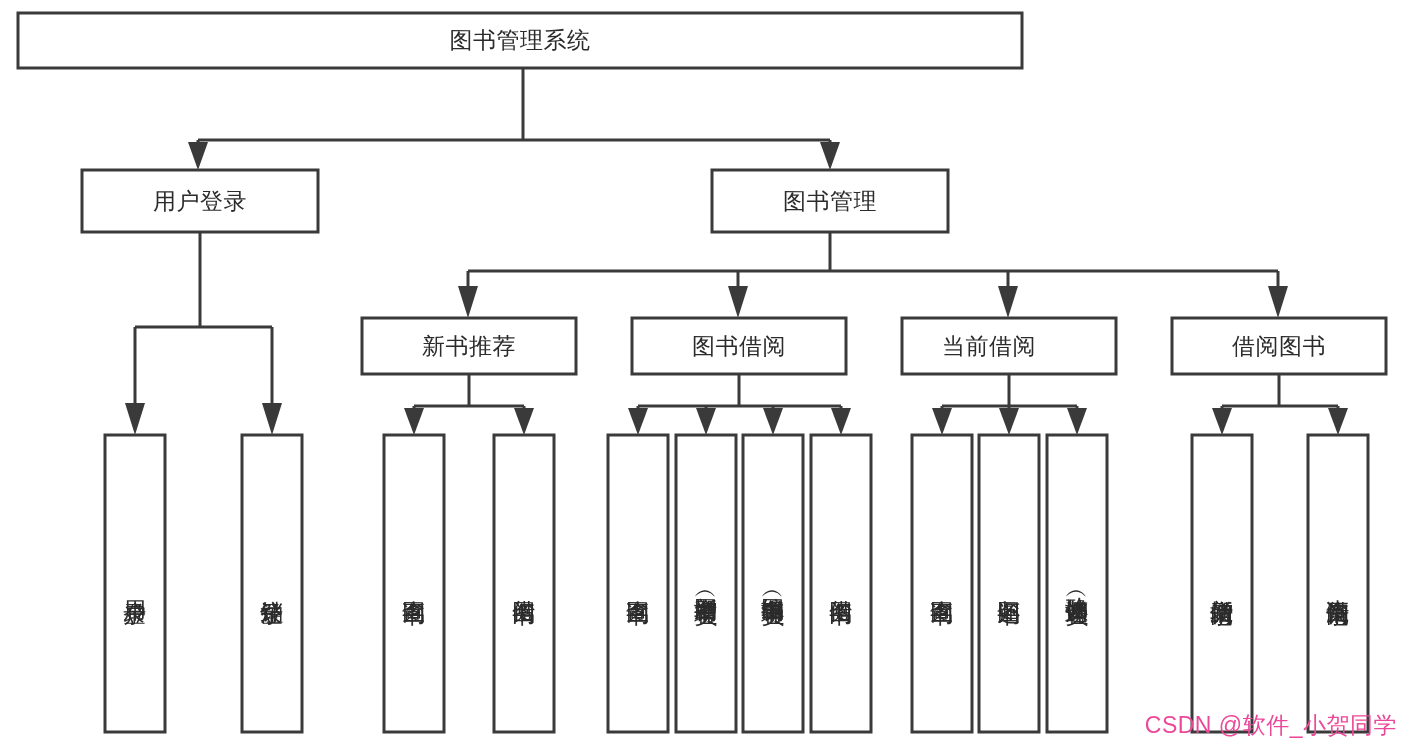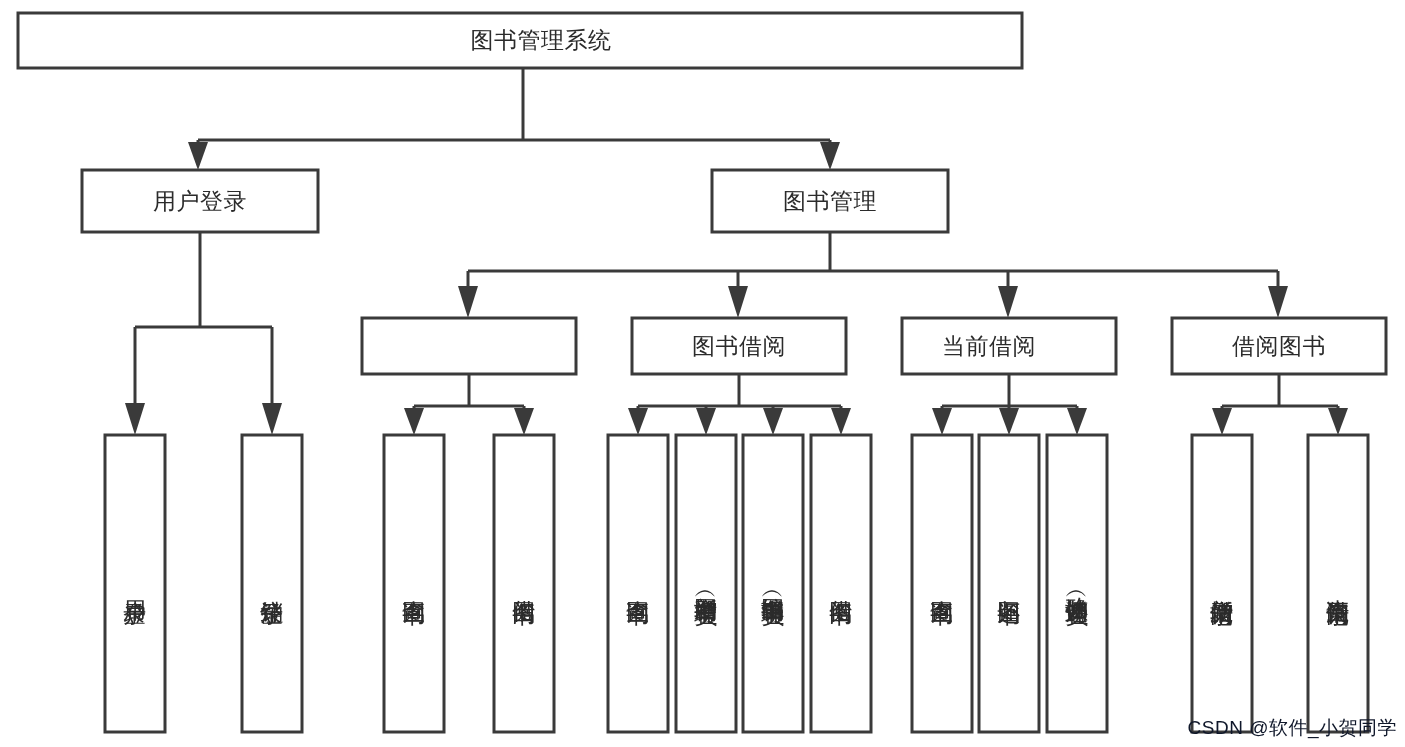--- a/index.html
+++ b/index.html
@@ -62,22 +62,22 @@
     text-align: center;
     writing-mode: vertical-rl;
     text-orientation: upright;
     letter-spacing: 1px;
     pointer-events: none;
   }
   .watermark {
     position: absolute;
     right: 8px;
     bottom: 6px;
-    color: #0f172a;
-    font-size: 19px;
+    color: #ec4899;
+    font-size: 23px;
     white-space: nowrap;
     letter-spacing: 0.5px;
   }
 </style>
 </head>
 <body>
 
 <div id="diagram-root">
 
   <svg class="diagram-canvas" viewBox="0 0 1405 747">
@@ -165,25 +165,26 @@
 
     <rect class="node-box" x="912" y="435" width="60" height="297"></rect>
     <rect class="node-box" x="979" y="435" width="60" height="297"></rect>
     <rect class="node-box" x="1047" y="435" width="60" height="297"></rect>
 
     <rect class="node-box" x="1192" y="435" width="60" height="297"></rect>
     <rect class="node-box" x="1308" y="435" width="60" height="297"></rect>
 
   </svg>
 
-  <div class="node-label-h" style="left:18px; top:13px; width:1004px; height:55px;padding-left:21px;">图书管理系统</div>
+  <div class="node-label-h" style="left:18px; top:13px; width:1004px; height:55px;">图书管理系统</div>
 
   <div class="node-label-h" style="left:82px; top:170px; width:236px; height:62px;">用户登录</div>
   <div class="node-label-h" style="left:712px; top:170px; width:236px; height:62px;text-align:right;">图书管理</div>
 
+  <div class="node-label-h" style="left:362px; top:318px; width:214px; height:56px;">新书推荐</div>
   <div class="node-label-h" style="left:632px; top:318px; width:214px; height:56px;text-align:center;">图书借阅</div>
   <div class="node-label-h" style="left:902px; top:318px; width:174px; height:56px;">当前借阅</div>
   <div class="node-label-h" style="left:1172px; top:318px; width:214px; height:56px;">借阅图书</div>
 
   <div class="node-label-v" style="left:105px; top:435px; width:60px; height:297px;">用户登录</div>
   <div class="node-label-v" style="left:242px; top:435px; width:60px; height:297px;">注销登录</div>
 
   <div class="node-label-v" style="left:384px; top:435px; width:60px; height:297px;">查询图书</div>
   <div class="node-label-v" style="left:494px; top:435px; width:60px; height:297px;">借阅图书</div>
 

